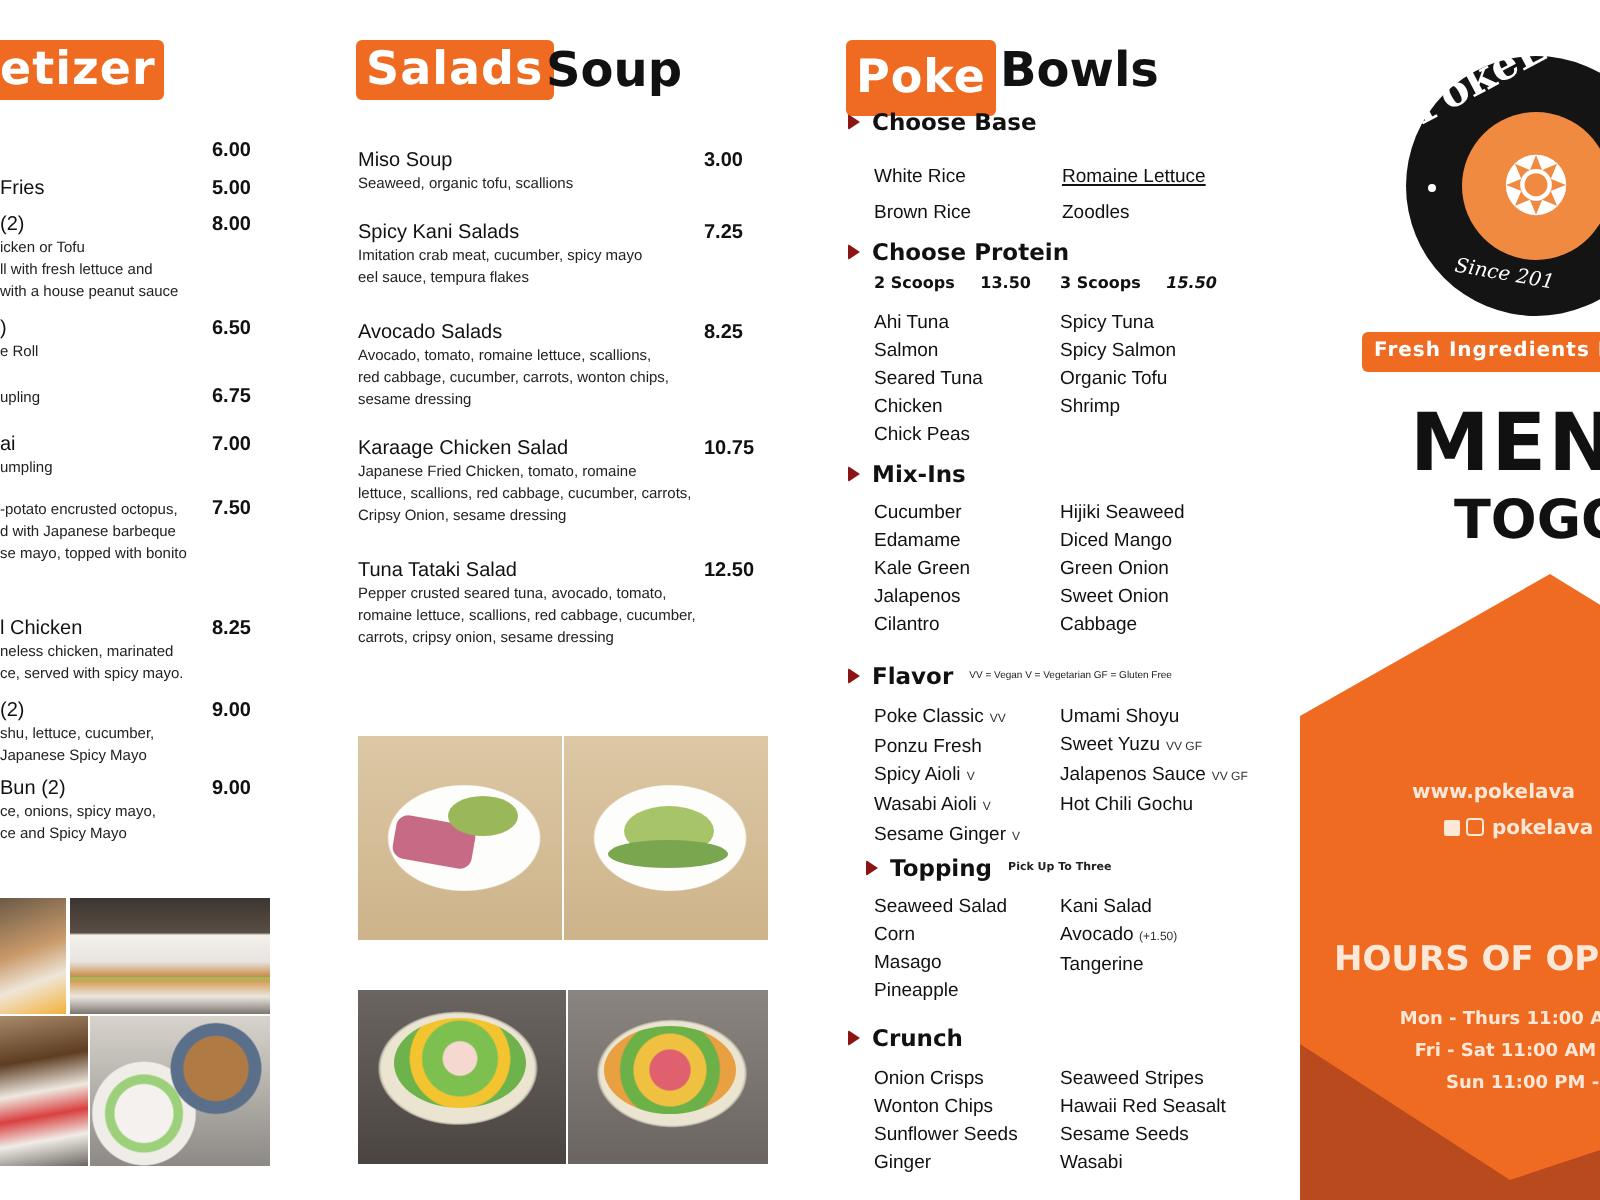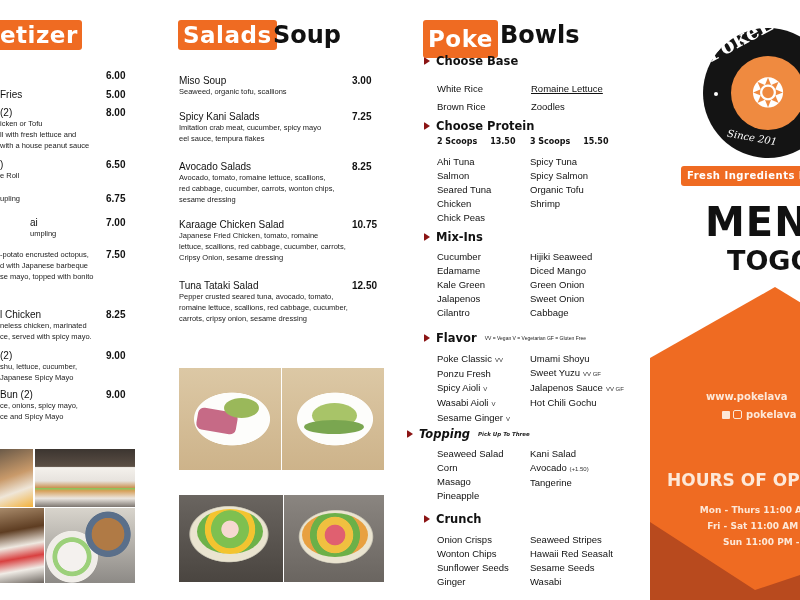--- a/index.html
+++ b/index.html
@@ -41,21 +41,21 @@
     <div class="abs" style="left: 0px; top: 159px;">
       <div class="item-name">)</div>
       <div class="item-desc">e Roll</div>
     </div>
     <div class="abs price" style="left: 106px; top: 159px;">6.50</div>
     <div class="abs" style="left: 0px; top: 193px;">
       <div class="item-name"></div>
       <div class="item-desc">upling</div>
     </div>
     <div class="abs price" style="left: 106px; top: 193px;">6.75</div>
-    <div class="abs" style="left: 0px; top: 217px; padding-left: 30px;">
+    <div class="abs" style="left: 0px; top: 217px;">
       <div class="item-name">ai</div>
       <div class="item-desc">umpling</div>
     </div>
     <div class="abs price" style="left: 106px; top: 217px;">7.00</div>
     <div class="abs" style="left: 0px; top: 249px;">
       <div class="item-name"></div>
       <div class="item-desc">-potato encrusted octopus,</div>
       <div class="item-desc">d with Japanese barbeque</div>
       <div class="item-desc">se mayo, topped with bonito</div>
     </div>
@@ -157,21 +157,21 @@
 <div class="abs sec-head" style="left:424px;top:119px;">
     <span class="arrow"></span>
     <span>Choose Protein</span>
   </div>
 <div class="abs" style="left:437px;top:137px;font-family:'DejaVu Sans',sans-serif;font-weight:bold;font-size:8px;">
   <span>2 Scoops</span>
   <span style="margin-left:10px;">13.50</span>
 </div>
 <div class="abs" style="left:530px;top:137px;font-family:'DejaVu Sans',sans-serif;font-weight:bold;font-size:8px;">
   <span>3 Scoops</span>
-  <span style="margin-left:10px;">15.50</span>
+  <span style="margin-left:10px;font-style:italic;">15.50</span>
 </div>
 <div class="abs" id="protein-left" style="left:437px;top:155px;">
     <div class="opt">Ahi Tuna</div>
     <div class="opt">Salmon</div>
     <div class="opt">Seared Tuna</div>
     <div class="opt">Chicken</div>
     <div class="opt">Chick Peas</div>
   </div>
 <div class="abs" id="protein-right" style="left:530px;top:155px;">
     <div class="opt">Spicy Tuna</div>
@@ -211,21 +211,21 @@
     <div class="opt"><span>Wasabi Aioli</span><span class="tag" style="margin-left: 3px;">V</span></div>
     <div class="opt"><span>Sesame Ginger</span><span class="tag" style="margin-left: 3px;">V</span></div>
   </div>
 <div class="abs" id="flavor-right" style="left:530px;top:352px;">
     <div class="opt"><span>Umami Shoyu</span></div>
     <div class="opt"><span>Sweet Yuzu</span><span class="tag" style="margin-left: 3px;">VV GF</span></div>
     <div class="opt"><span>Jalapenos Sauce</span><span class="tag" style="margin-left: 3px;">VV GF</span></div>
     <div class="opt"><span>Hot Chili Gochu</span></div>
   </div>
 
-<div class="abs sec-head" style="left:407px;top:427px;font-style:italic;">
+<div class="abs sec-head" style="left:433px;top:427px;">
     <span class="arrow"></span>
     <span>Topping</span>
     <span class="note" style="font-weight:bold;font-size:5.5px;font-family:'DejaVu Sans',sans-serif;">Pick Up To Three</span>
   </div>
 <div class="abs" id="top-left" style="left:437px;top:447px;">
     <div class="opt">Seaweed Salad</div>
     <div class="opt">Corn</div>
     <div class="opt">Masago</div>
     <div class="opt">Pineapple</div>
   </div>

